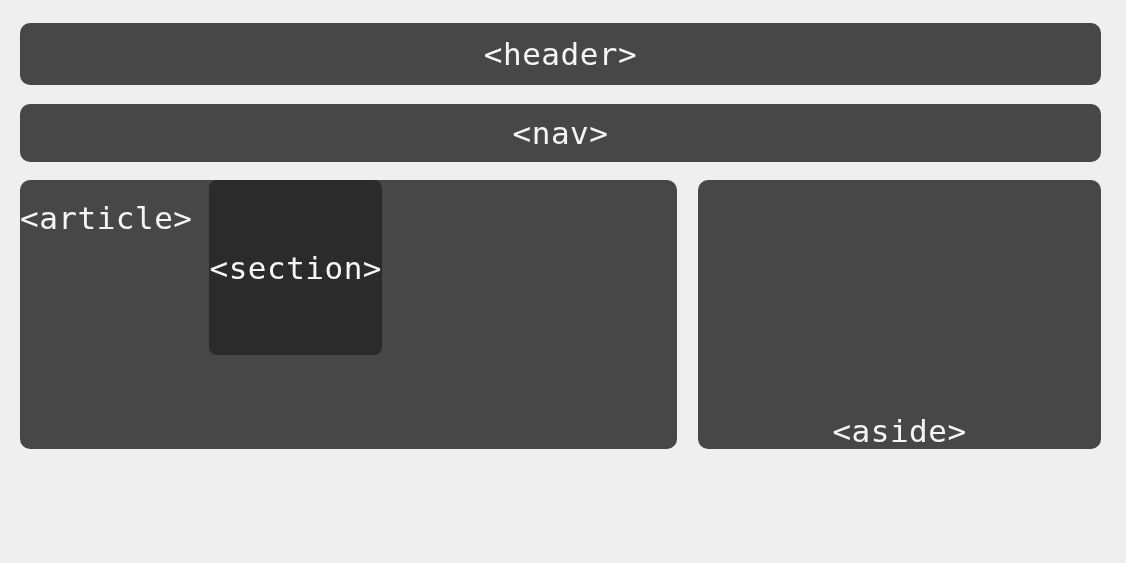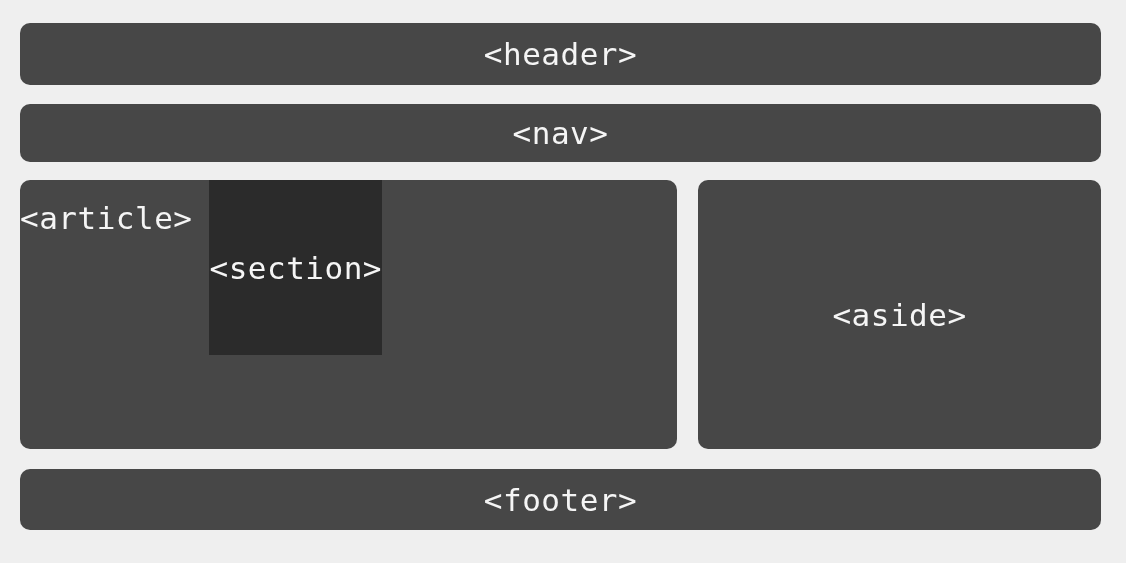--- a/index.html
+++ b/index.html
@@ -47,32 +47,32 @@
   }
   .article-label-band {
     height: 75px;
     display: flex;
     align-items: center;
     justify-content: center;
   }
   .section-box {
     box-sizing: border-box;
     background: #2b2b2b;
-    border-radius: 0;
+    border-radius: 8px;
     margin: 0 14px 0 17px;
     height: 175px;
     display: flex;
     align-items: center;
     justify-content: center;
   }
   .aside-box {
     margin-left: 21px;
     flex: 1;
     display: flex;
-    align-items: center;
+    align-items: flex-end;
     justify-content: center;
   }
   .footer-box { height: 61px; margin-top: 20px; }
 </style>
 </head>
 <body>
 
 <div class="canvas">
 
   <div class="box bar header-box">
@@ -93,17 +93,14 @@
         <span class="label">&lt;section&gt;</span>
       </div>
     </div>
 
     <div class="box aside-box">
       <span class="label">&lt;aside&gt;</span>
     </div>
 
   </div>
 
-  <div class="box bar footer-box">
-    <span class="label">&lt;footer&gt;</span>
-  </div>
 
 </div>
 
 </body></html>

